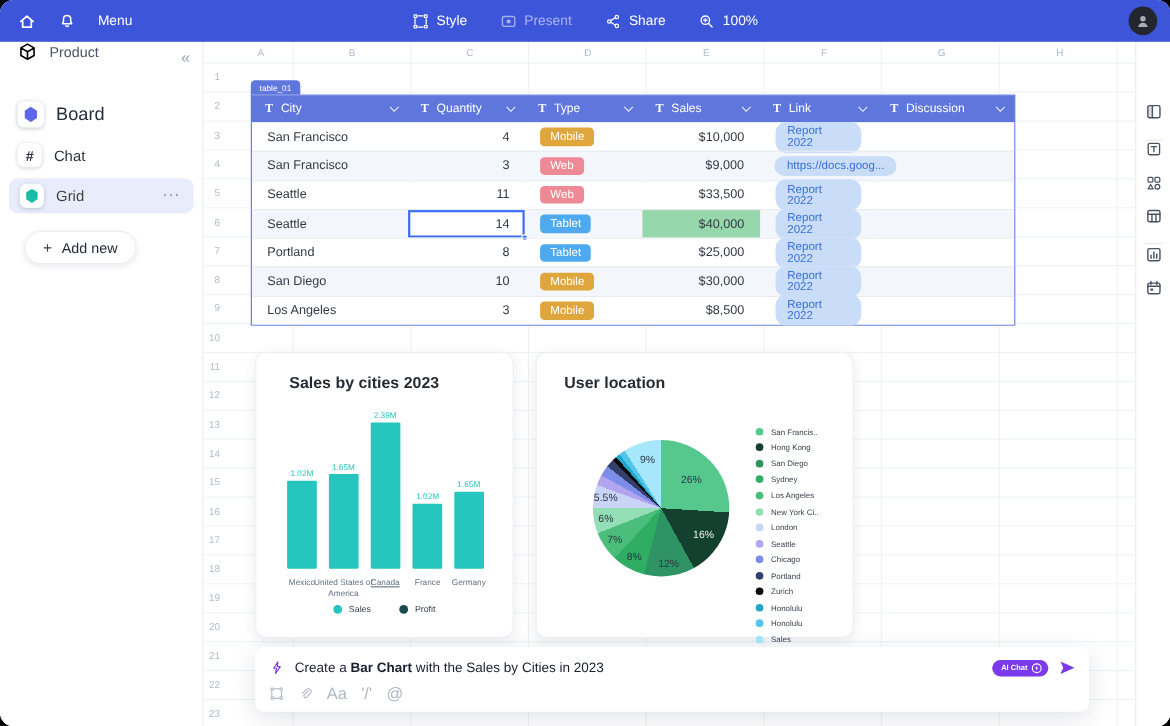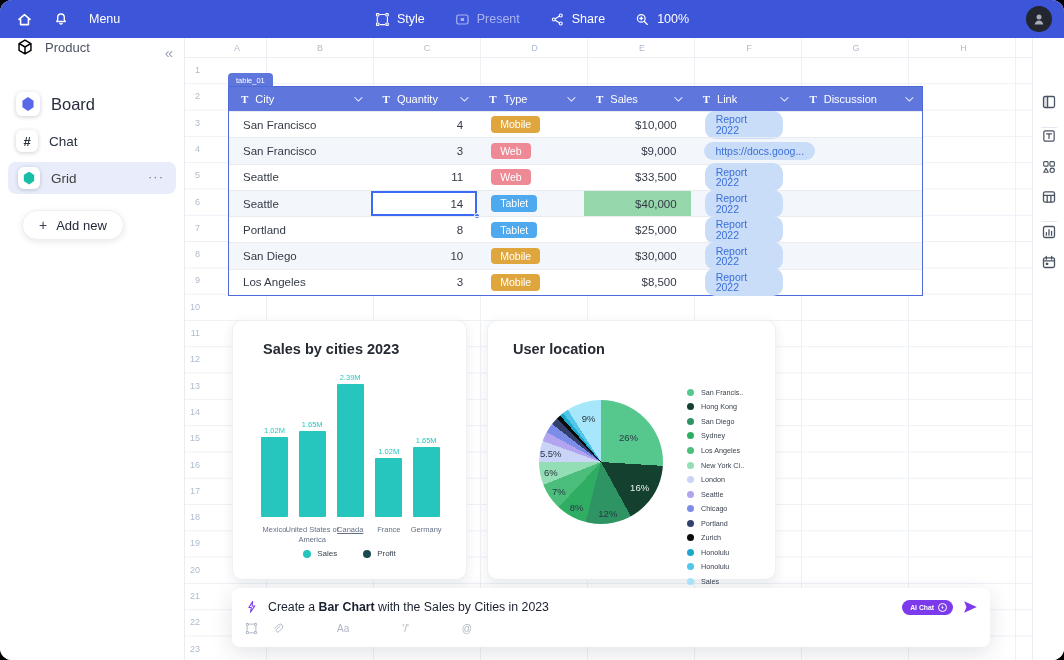--- a/index.html
+++ b/index.html
@@ -87,21 +87,21 @@
   .pleg-item .dot { width:7px; height:7px; }
 
   
   .aibar { position:absolute; left:47px; top:550px; width:758px; height:59px; background:#fff; border-radius:8px; box-shadow:0 6px 22px rgba(30,40,70,.13); z-index:4; }
   .ai-row1 { position:absolute; left:13px; top:11px; right:12px; display:flex; align-items:center; gap:9px; }
   .ai-text { font-size:12.3px; color:#1A2030; flex:1; white-space:nowrap; overflow:hidden; }
   .ai-text b { font-weight:700; }
   .ai-pill { display:flex; align-items:center; gap:4px; background:#7C3AED; border-radius:8px; padding:3px 6px 3px 8px; color:#fff; font-size:6.8px; font-weight:700; }
   .ai-pill .mini { width:9px; height:9px; border:1px solid #fff; border-radius:50%; display:grid; place-items:center; }
   .ai-row2 { position:absolute; left:13px; top:34px; display:flex; align-items:center; gap:13px; color:#AFB6C2; }
-  .ai-tool-text { font-size:10px; color:#AFB6C2;margin-left:40px; }
+  .ai-tool-text { font-size:15px; color:#AFB6C2; }
 
   
   .rail { position:absolute; right:0; top:38px; bottom:0; width:32px; background:#fff; border-left:1px solid #E9ECF1; z-index:12; color:#4A5362; }
   .rail .ric { position:absolute; left:50%; transform:translate(-50%,-50%); cursor:default; }
   .rail .rdiv { position:absolute; left:8px; width:16px; height:1px; background:#E5E8EE; }
 </style>
 </head>
 <body>
 
 <div class="app">

